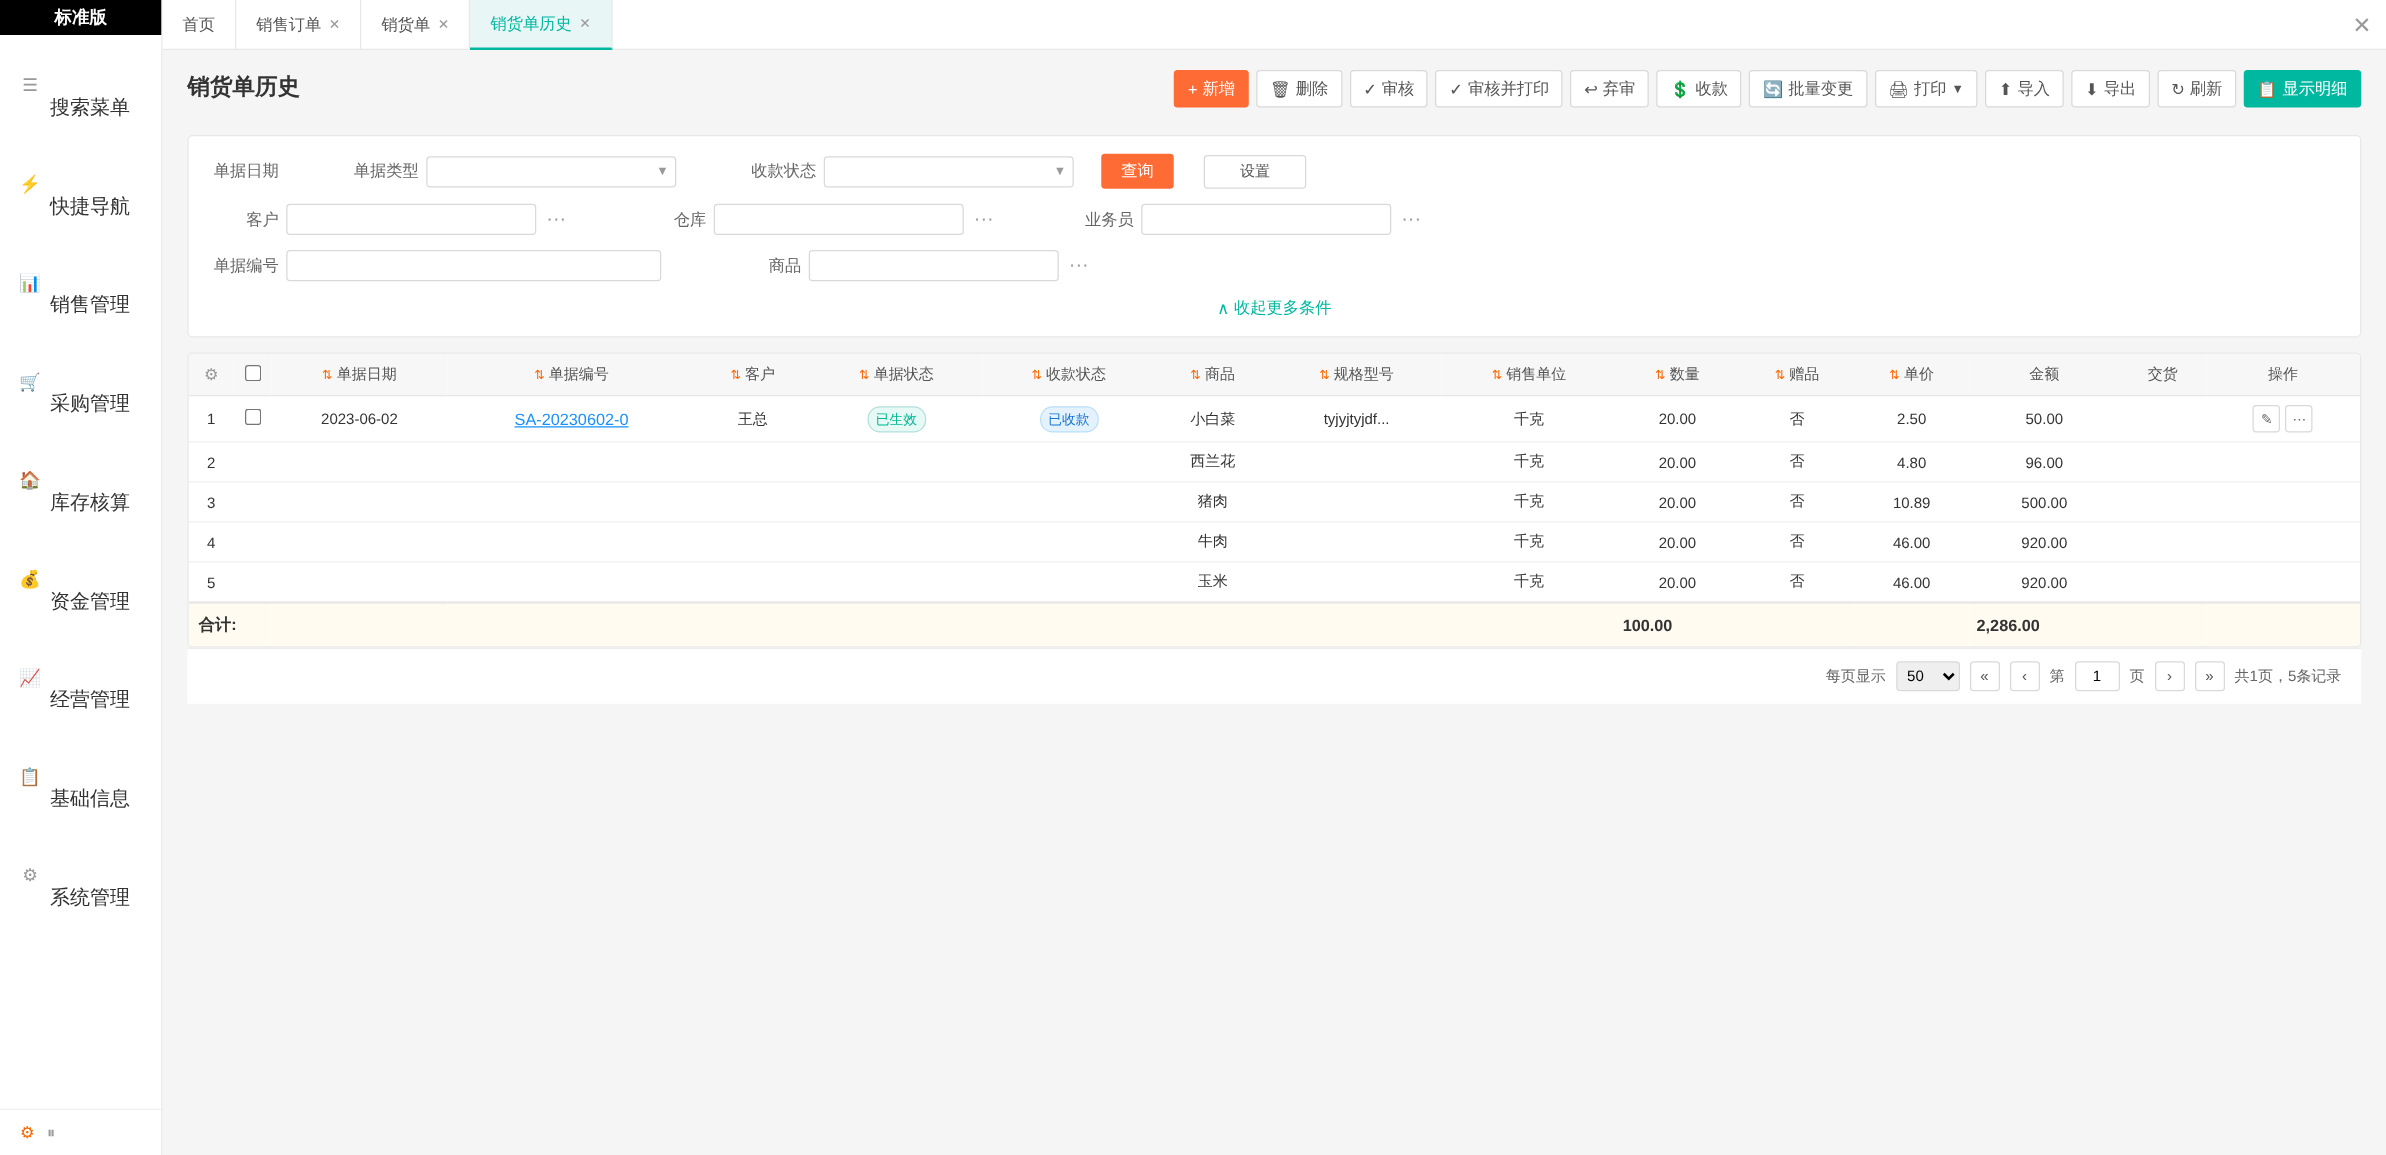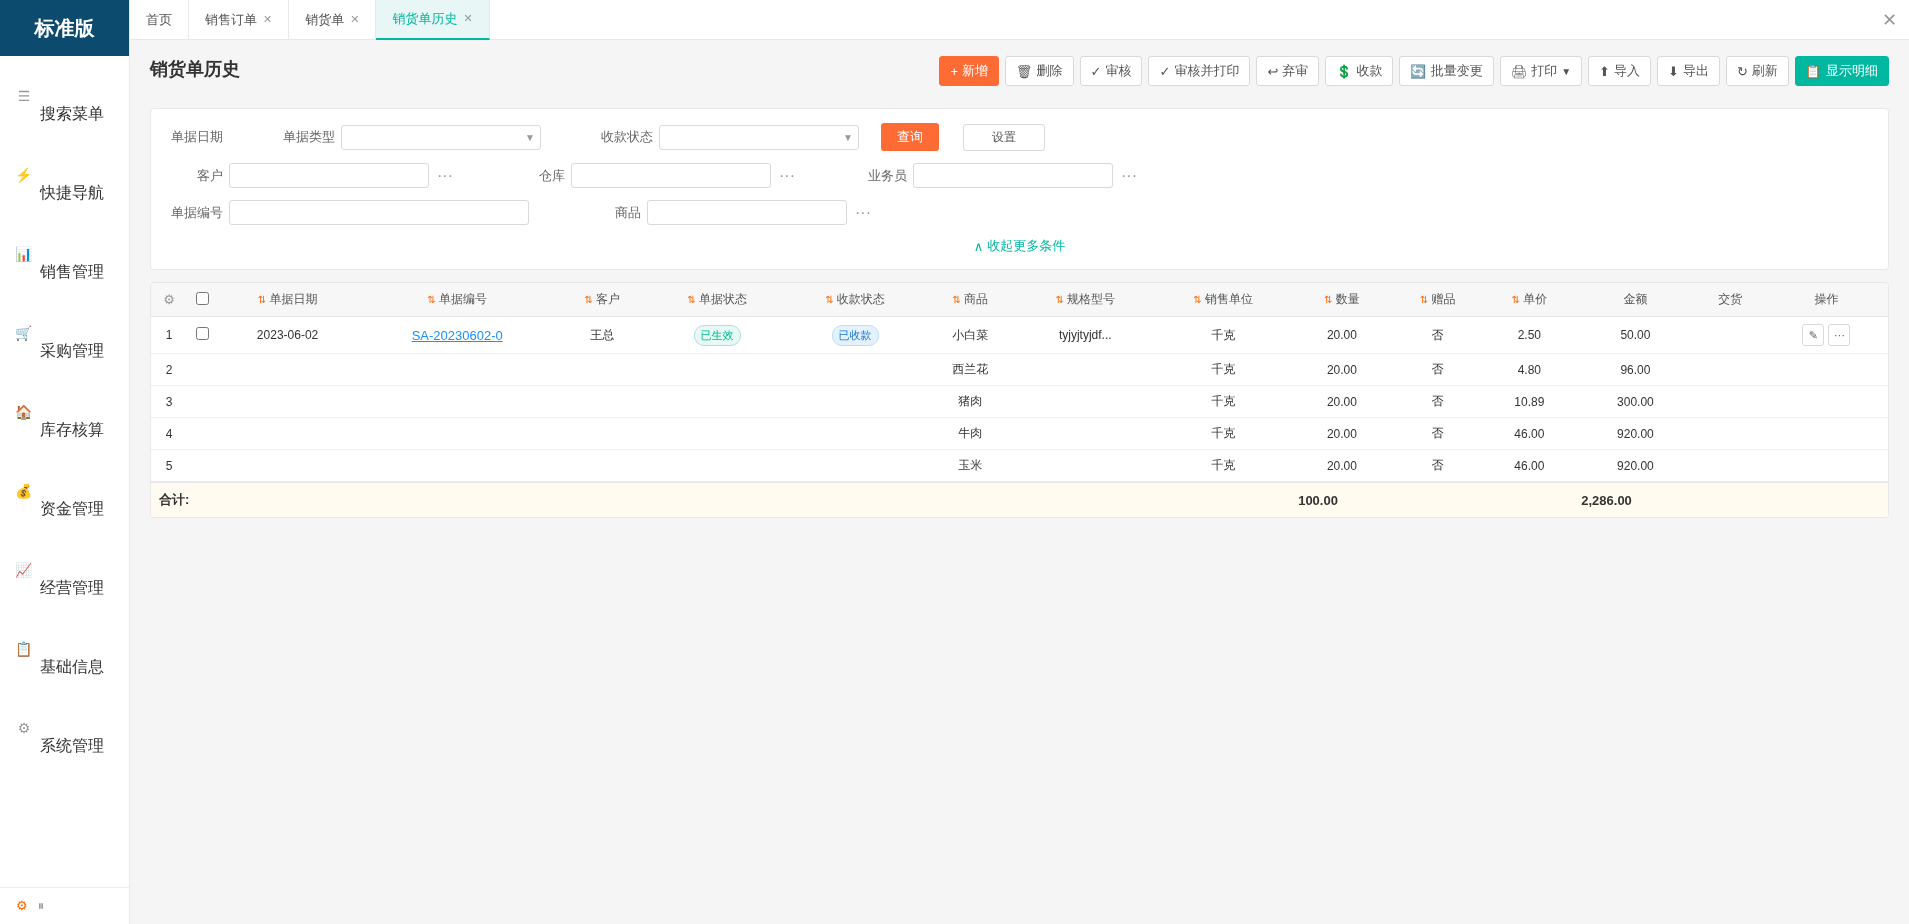--- a/index.html
+++ b/index.html
@@ -1,20 +1,20 @@
 <!DOCTYPE html>
 <html><head>
   <meta charset="utf-8">
   <style>
     * { box-sizing: border-box; margin: 0; padding: 0; font-family: 'Microsoft YaHei', Arial, sans-serif; font-size: 13px; }
     body { display: flex; height: 924px; overflow: hidden; background: #f5f5f5; }
 
     
     .sidebar { width: 130px; background: #fff; border-right: 1px solid #e8e8e8; display: flex; flex-direction: column; flex-shrink: 0; }
-    .sidebar-logo { background: #0c4a6e; height: 56px; display: flex; align-items: center; justify-content: center; color: #fff; font-size: 20px; font-weight: bold; }
+    .sidebar-logo { background: #000000; height: 28px; display: flex; align-items: center; justify-content: center; color: #fff; font-size: 14px; font-weight: bold; }
     .sidebar-item { display: flex; align-items: center; padding: 10px 16px; cursor: pointer; color: #333; gap: 8px; }
     .sidebar-item .icon { width: 16px; height: 16px; display: flex; align-items: center; justify-content: center; color: #999; font-size: 14px; }
     .sidebar-item .label { font-size: 16px; margin-top: 38px; }
     .sidebar-bottom { margin-top: auto; border-top: 1px solid #eee; }
 
     
     .main { flex: 1; display: flex; flex-direction: column; overflow: hidden; }
 
     
     .tab-bar { background: #fff; border-bottom: 1px solid #e8e8e8; display: flex; align-items: center; height: 40px; padding: 2px 0; }
@@ -345,21 +345,21 @@
       <td></td>
       <td></td>
       <td></td>
       <td></td>
       <td>猪肉</td>
       <td></td>
       <td>千克</td>
       <td>20.00</td>
       <td>否</td>
       <td>10.89</td>
-      <td>300.00</td>
+      <td>500.00</td>
       <td></td>
       <td></td>
     </tr>
             <tr>
       <td>4</td>
       <td></td>
       <td></td>
       <td></td>
       <td></td>
       <td></td>
@@ -401,15 +401,31 @@
             <td></td>
             <td></td>
             <td>2,286.00</td>
             <td></td>
             <td></td>
           </tr>
         </tfoot>
       </table>
     </div>
 
+    <div class="pagination">
+      <span class="pagination-text">每页显示</span>
+      <select class="pagination-select">
+        <option value="50">50</option>
+        <option value="100">100</option>
+        <option value="200">200</option>
+      </select>
+      <button class="pagination-btn">«</button>
+      <button class="pagination-btn">‹</button>
+      <span class="pagination-text">第</span>
+      <input class="pagination-input" type="text" value="1" style="">
+      <span class="pagination-text">页</span>
+      <button class="pagination-btn">›</button>
+      <button class="pagination-btn">»</button>
+      <span class="pagination-text">共1页，5条记录</span>
+    </div>
 
   </div>
 </div>
 
 </body></html>

